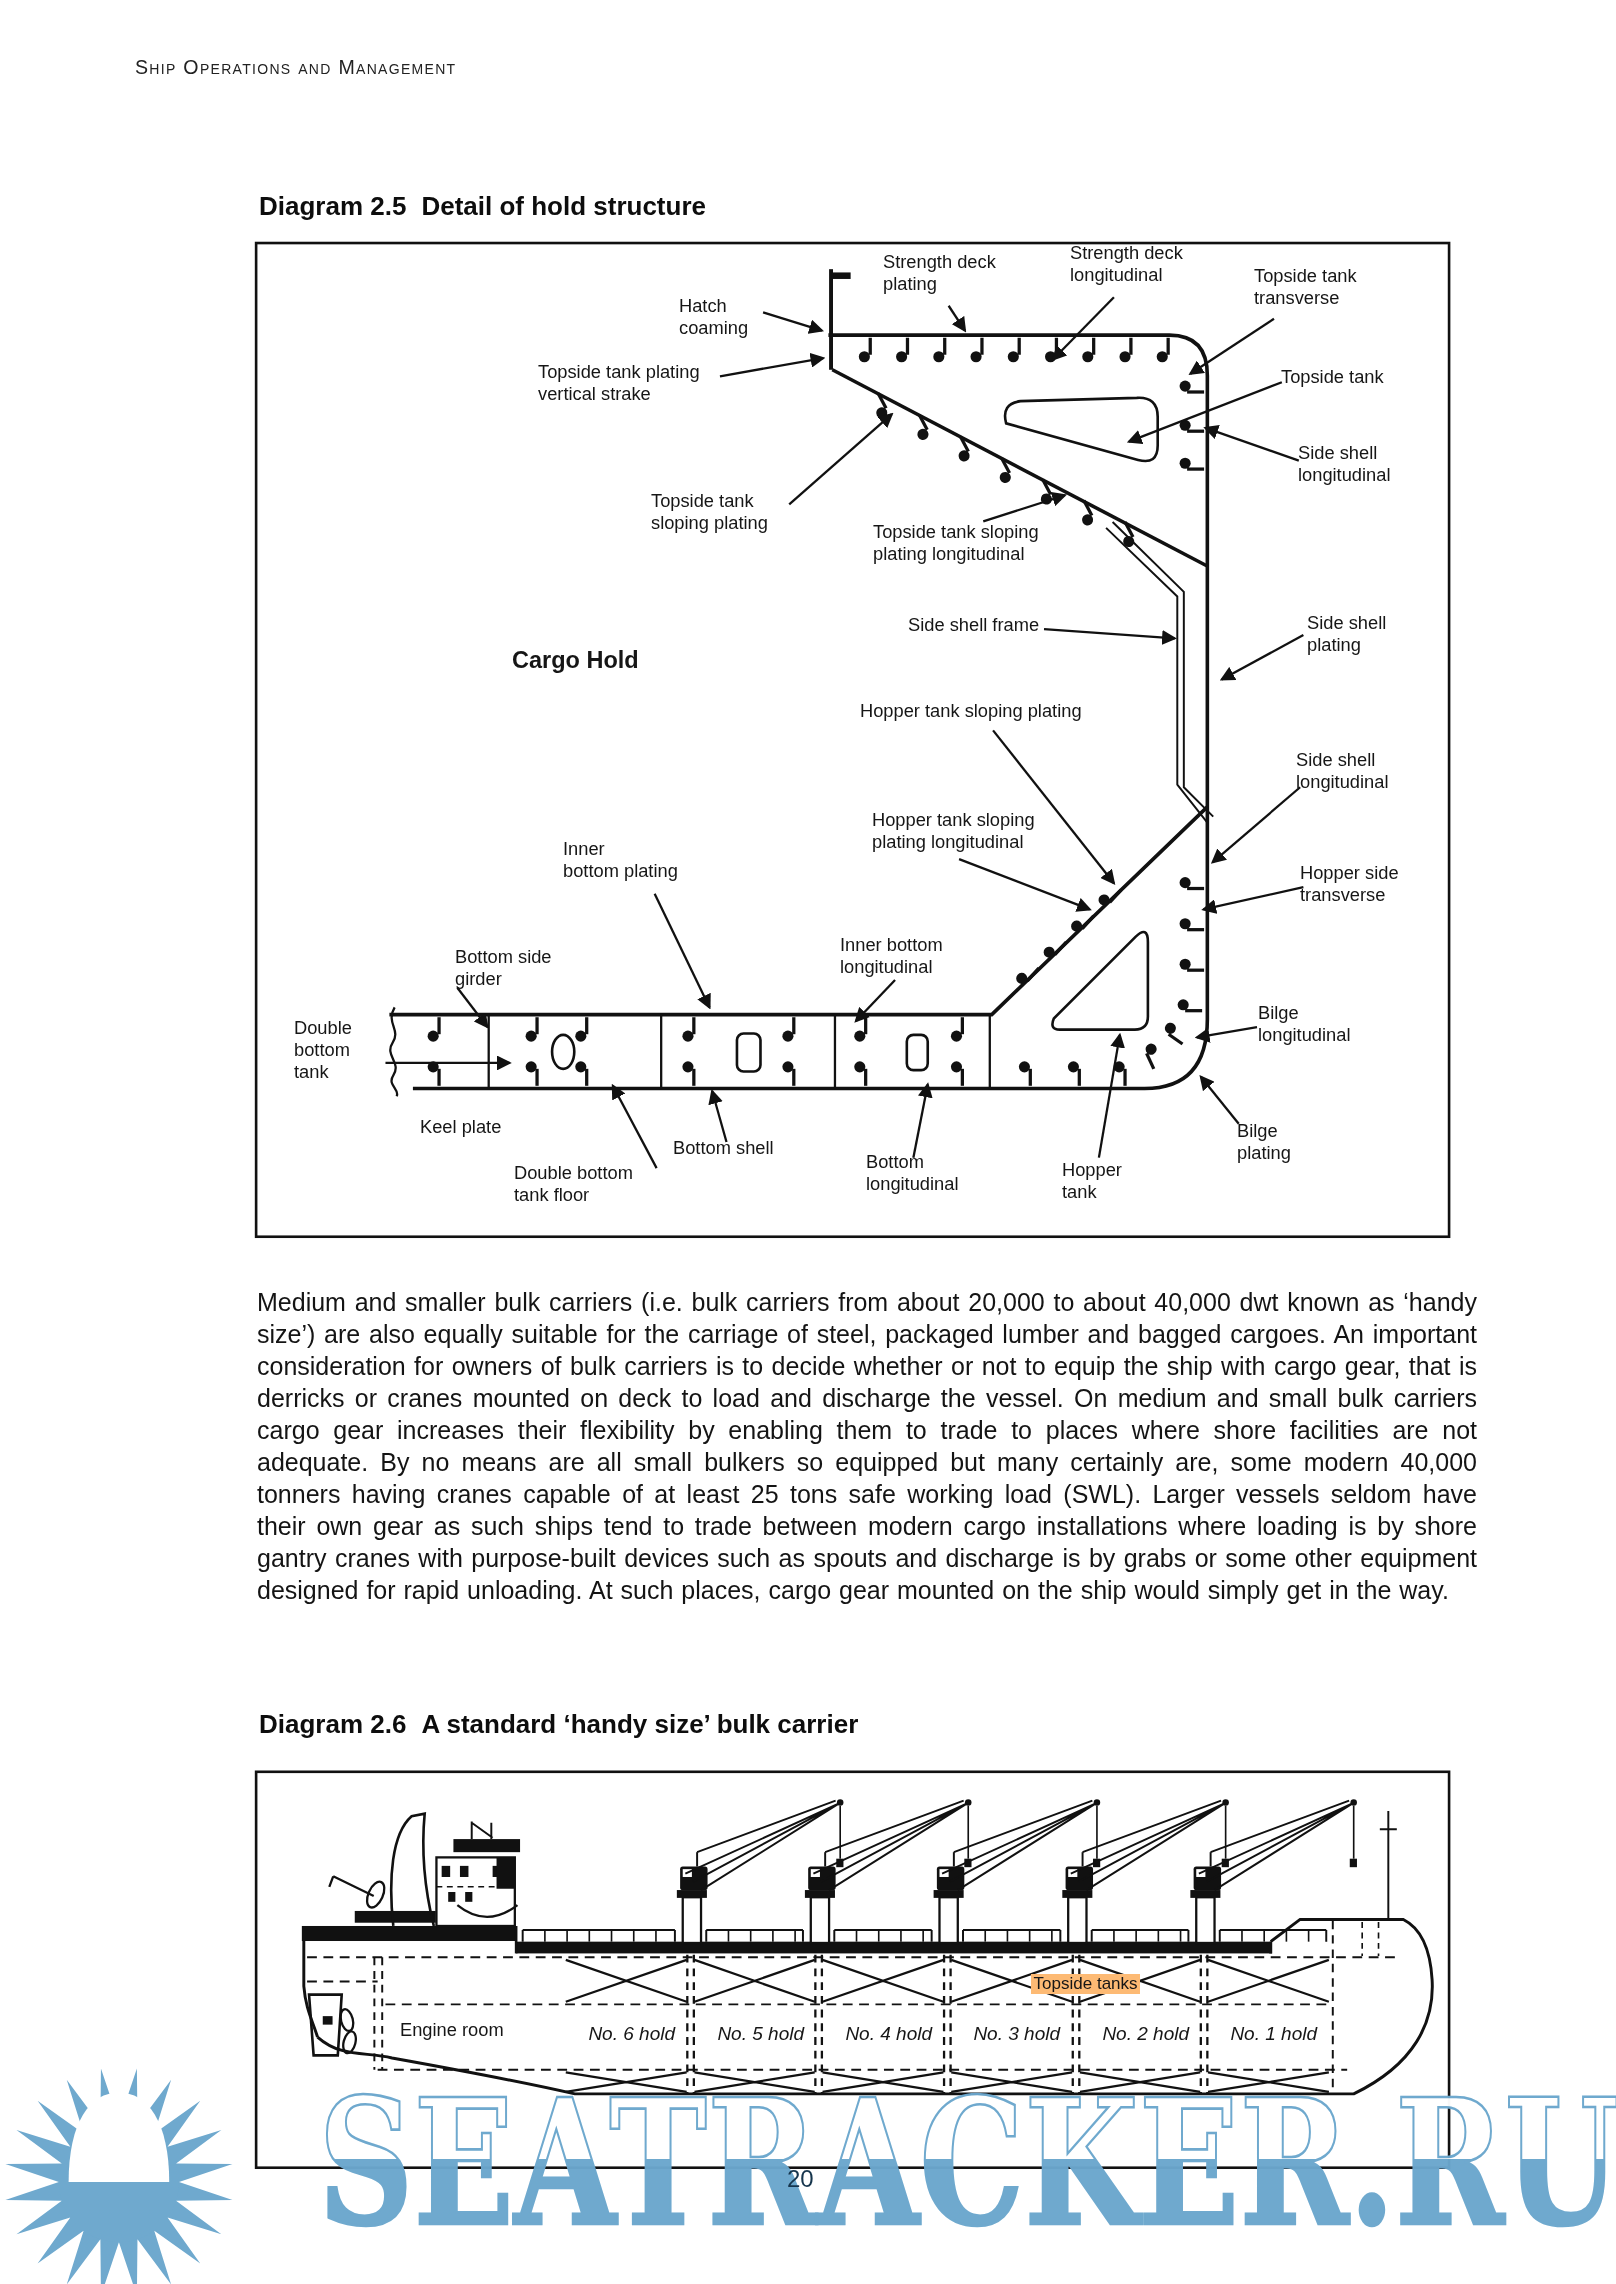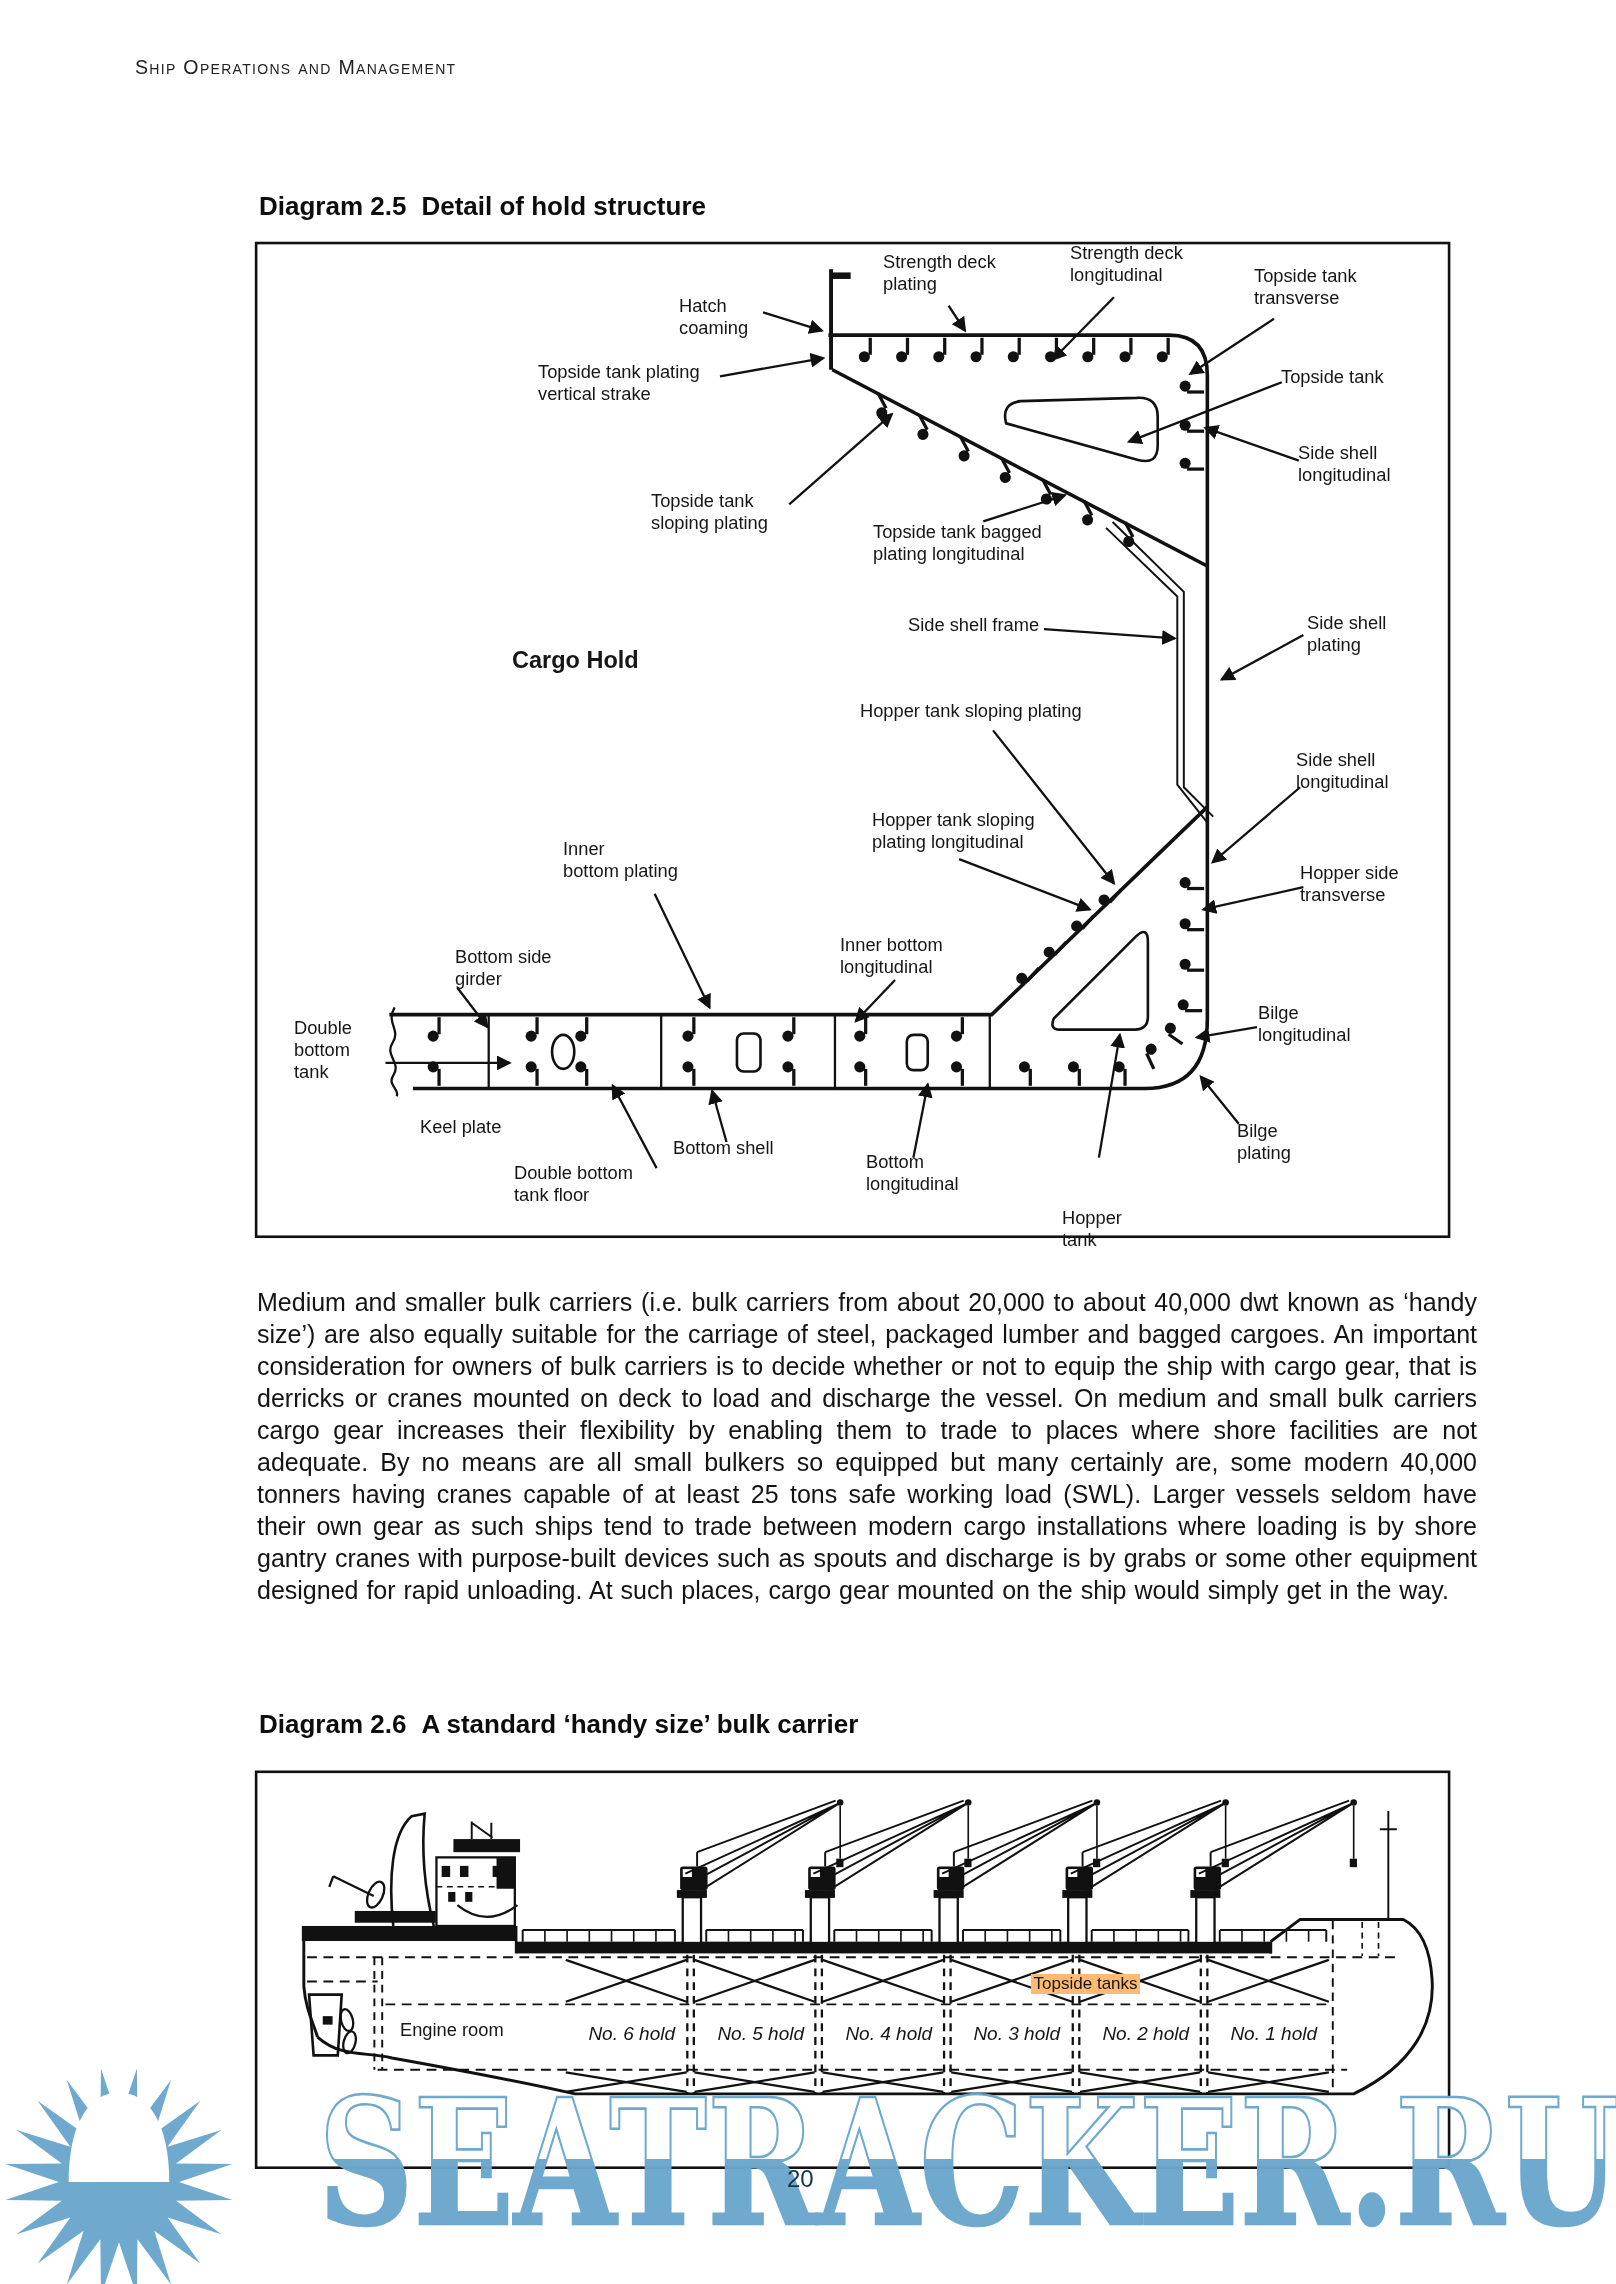--- a/index.html
+++ b/index.html
@@ -440,21 +440,21 @@
 longitudinal</div>
   <div class="lbl" style="left:1254px;top:265px;width:124px;">Topside tank
 transverse</div>
   <div class="lbl ctr" style="left:538px;top:361px;width:180px;">Topside tank plating
 vertical strake</div>
   <div class="lbl" style="left:1281px;top:366px;width:144px;">Topside tank</div>
   <div class="lbl" style="left:1298px;top:442px;width:118px;">Side shell
 longitudinal</div>
   <div class="lbl ctr" style="left:651px;top:490px;width:139px;">Topside tank
 sloping plating</div>
-  <div class="lbl ctr" style="left:873px;top:521px;width:184px;">Topside tank bagged
+  <div class="lbl ctr" style="left:873px;top:521px;width:184px;">Topside tank sloping
 plating longitudinal</div>
   <div class="lbl" style="left:512px;top:649px;font-size:23.5px;font-weight:bold;">Cargo Hold</div>
   <div class="lbl" style="left:908px;top:614px;width:150px;">Side shell frame</div>
   <div class="lbl" style="left:1307px;top:612px;width:98px;">Side shell
 plating</div>
   <div class="lbl" style="left:860px;top:700px;width:248px;">Hopper tank sloping plating</div>
   <div class="lbl" style="left:1296px;top:749px;width:118px;">Side shell
 longitudinal</div>
   <div class="lbl ctr" style="left:872px;top:809px;width:182px;">Hopper tank sloping
 plating longitudinal</div>
@@ -468,21 +468,21 @@
 girder</div>
   <div class="lbl" style="left:294px;top:1017px;width:85px;">Double
 bottom
 tank</div>
   <div class="lbl" style="left:420px;top:1116px;width:111px;">Keel plate</div>
   <div class="lbl" style="left:514px;top:1162px;width:144px;">Double bottom
 tank floor</div>
   <div class="lbl" style="left:673px;top:1137px;width:124px;">Bottom shell</div>
   <div class="lbl" style="left:866px;top:1151px;width:118px;">Bottom
 longitudinal</div>
-  <div class="lbl" style="left:1062px;top:1159px;width:85px;margin-top:48px;">Hopper
+  <div class="lbl" style="left:1062px;top:1159px;width:85px;">Hopper
 tank</div>
   <div class="lbl" style="left:1258px;top:1002px;width:118px;">Bilge
 longitudinal</div>
   <div class="lbl" style="left:1237px;top:1120px;width:85px;">Bilge
 plating</div>
 
   <div class="para">Medium and smaller bulk carriers (i.e. bulk carriers from about 20,000 to about 40,000 dwt known as ‘handy size’) are also equally suitable for the carriage of steel, packaged lumber and bagged cargoes. An important consideration for owners of bulk carriers is to decide whether or not to equip the ship with cargo gear, that is derricks or cranes mounted on deck to load and discharge the vessel. On medium and small bulk carriers cargo gear increases their flexibility by enabling them to trade to places where shore facilities are not adequate. By no means are all small bulkers so equipped but many certainly are, some modern 40,000 tonners having cranes capable of at least 25 tons safe working load (SWL). Larger vessels seldom have their own gear as such ships tend to trade between modern cargo installations where loading is by shore gantry cranes with purpose-built devices such as spouts and discharge is by grabs or some other equipment designed for rapid unloading. At such places, cargo gear mounted on the ship would simply get in the way.</div>
 
   <div class="h2" style="left:259px;top:1709px;">
     <span class="num">Diagram 2.6</span><span>A standard ‘handy size’ bulk carrier</span>

